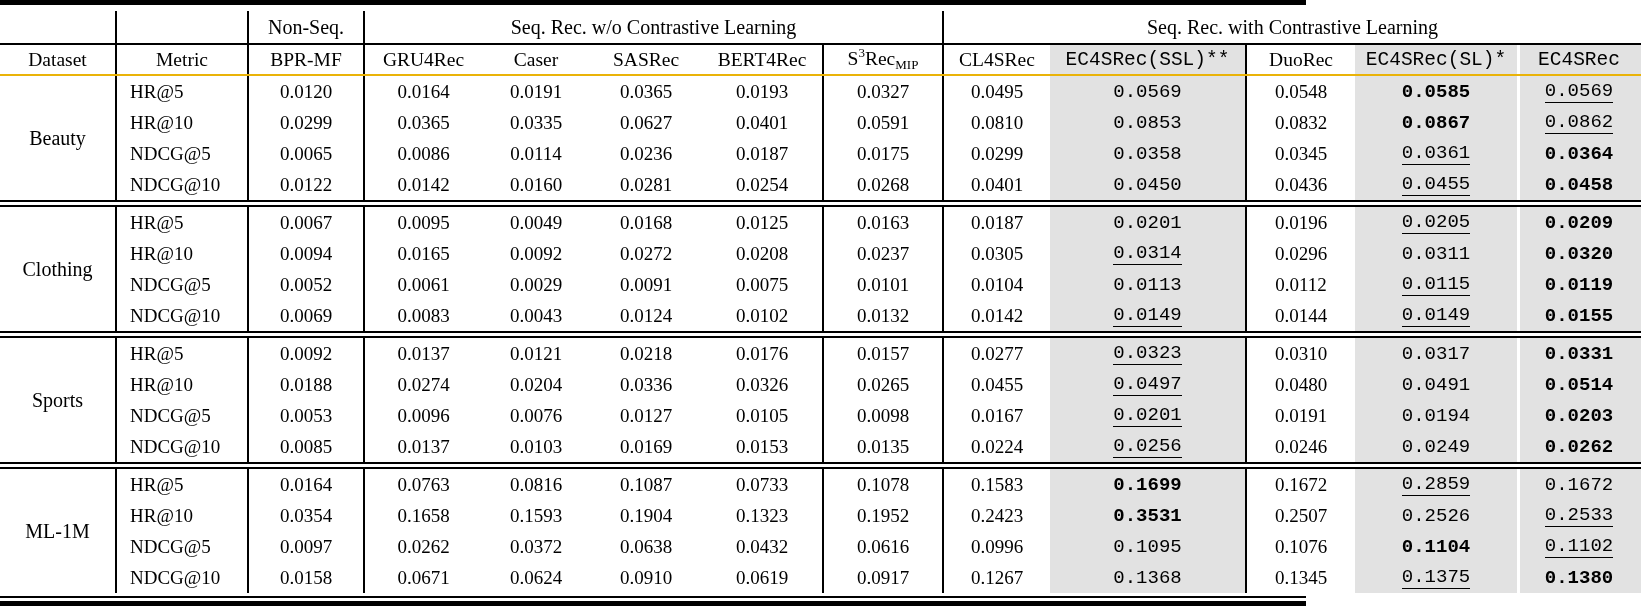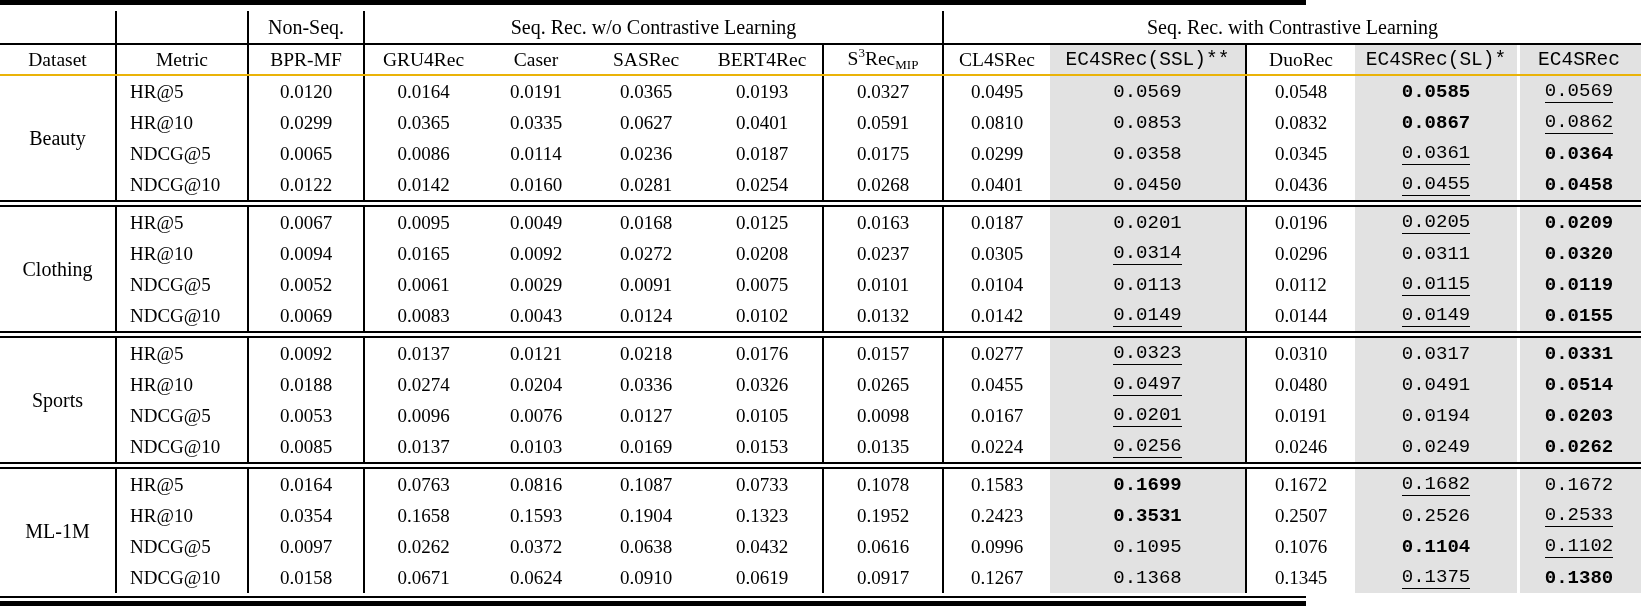--- a/index.html
+++ b/index.html
@@ -298,21 +298,21 @@
           <td class="metric vr">HR@5</td>
           <td class="val vr">0.0164</td>
           <td class="val">0.0763</td>
           <td class="val">0.0816</td>
           <td class="val">0.1087</td>
           <td class="val vr">0.0733</td>
           <td class="val vr">0.1078</td>
           <td class="val">0.1583</td>
           <td class="val vr shade"><span class="b">0.1699</span></td>
           <td class="val">0.1672</td>
-          <td class="val shade"><span class="u">0.1682</span></td>
+          <td class="val shade"><span class="u">0.2859</span></td>
           <td class="val shade seam">0.1672</td>
         </tr>
         <tr>
           <td class="metric vr">HR@10</td>
           <td class="val vr">0.0354</td>
           <td class="val">0.1658</td>
           <td class="val">0.1593</td>
           <td class="val">0.1904</td>
           <td class="val vr">0.1323</td>
           <td class="val vr">0.1952</td>

